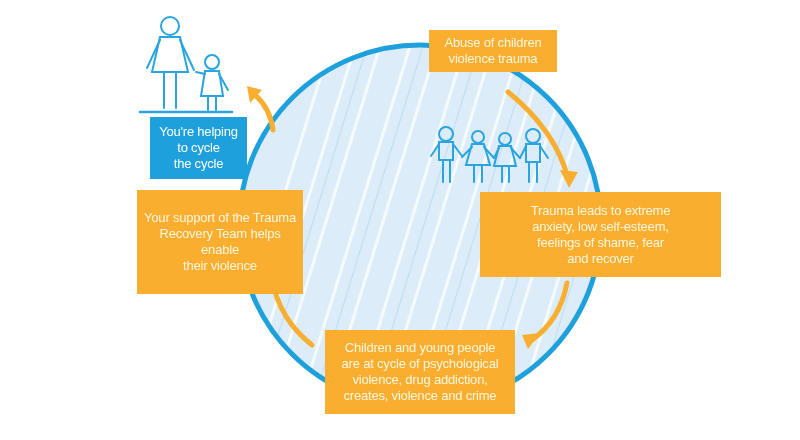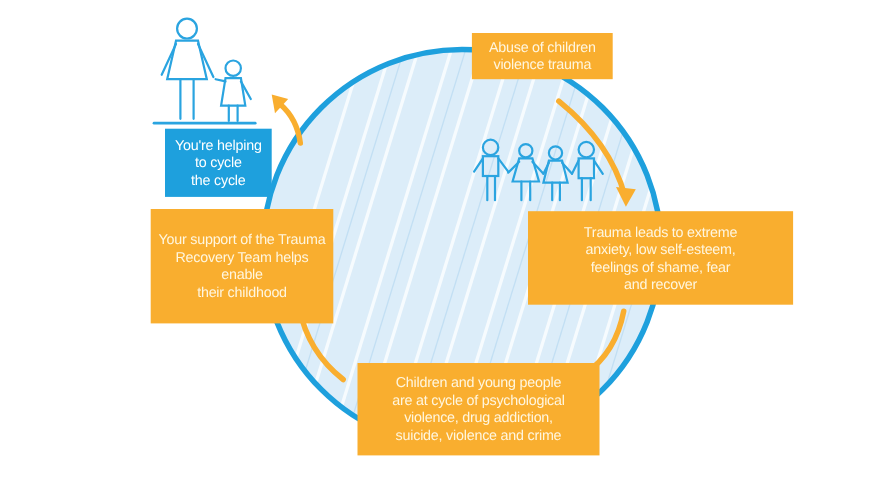--- a/index.html
+++ b/index.html
@@ -134,34 +134,34 @@
 
   <div class="box orange" style="left:480px; top:192px; width:241px; height:85px;">
     <div>
       <span>Trauma leads to extreme</span>
       <span>anxiety, low self-esteem,</span>
       <span>feelings of shame, fear</span>
       <span>and recover</span>
     </div>
   </div>
 
-  <div class="box orange" style="left:325px; top:330px; width:220px; height:84px;">
+  <div class="box orange" style="left:325px; top:330px; width:190px; height:84px;">
     <div>
       <span>Children and young people</span>
       <span>are at cycle of psychological</span>
       <span>violence, drug addiction,</span>
-      <span>suicide, violence and crime</span>
+      <span>creates, violence and crime</span>
     </div>
   </div>
 
   <div class="box orange" style="left:137px; top:190px; width:166px; height:104px;">
     <div>
       <span>Your support of the Trauma</span>
       <span>Recovery Team helps enable</span>
-      <span>their childhood</span>
+      <span>their violence</span>
     </div>
   </div>
 
   <div class="box blue" style="left:150px; top:117px; width:97px; height:62px;">
     <div>
       <span>You're helping</span>
       <span>to cycle</span>
       <span>the cycle</span>
     </div>
   </div>

